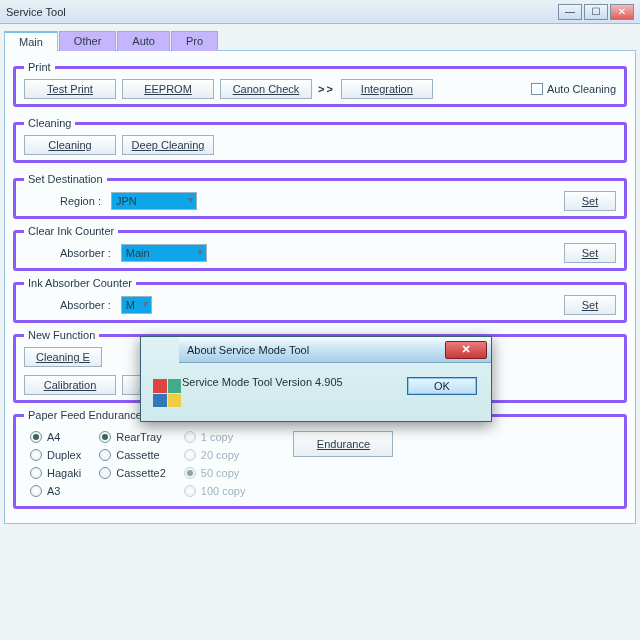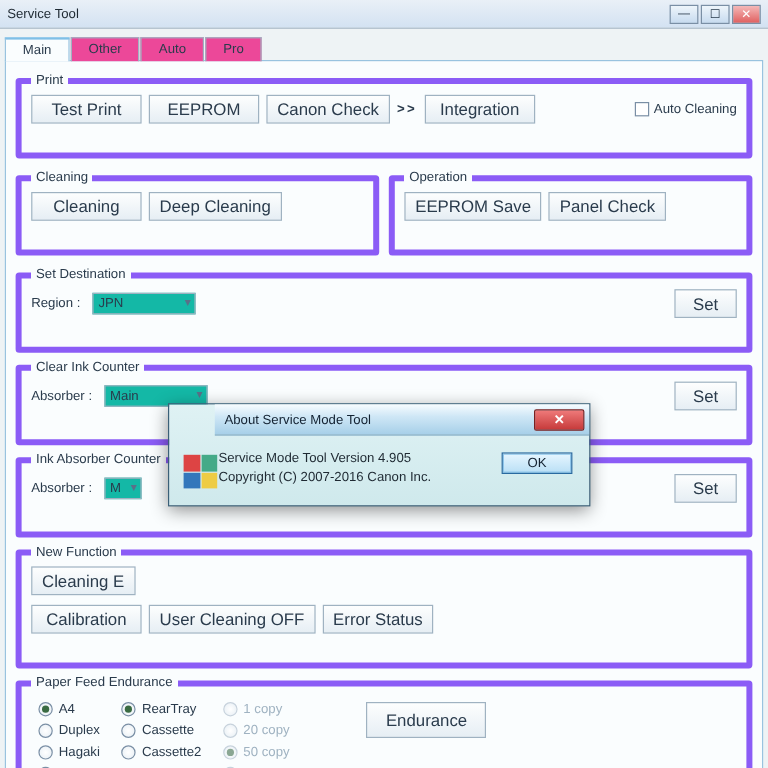--- a/index.html
+++ b/index.html
@@ -34,70 +34,71 @@
   }
   .titlebar .winbtn.close{background:linear-gradient(#f4b8b8,#e06060);color:#fff;}
   .titlebar .winbtn.max{border-radius:0}
   
   .tabs {
     display:flex;
     margin: 6px 4px 0 4px;
   }
   .tab {
     padding: 3px 14px;
-    background:#ec4899;
+    background:#c4b5fd;
     border:1px solid #9fb2c1;
     border-bottom:none;
     margin-right:1px;
     color:#2a3b4c;
     position:relative;
     top:1px;
   }
   .tab.active{
     background:#fafdfe;
     border-color:#99c3df;
     border-top:2px solid #7fbfe6;
     font-weight:normal;
   }
   .panel{
     margin:0 4px;
     background:#fafdfe;
     border:1px solid #99c3df;
     padding:6px 8px 8px 8px;
   }
   fieldset.group{
-    border:5px solid #8b5cf6;
+    border:3px solid #8b5cf6;
     margin:4px 0 6px 0;
-    padding:6px 8px 24px 8px;
+    padding:6px 8px 5px 8px;
     border-radius:3px;
   }
   fieldset.group > legend{
     color:#2a3b4c;
     padding:0 4px;
     font-size:11px;
   }
   .row{display:flex;align-items:center;gap:6px;flex-wrap:wrap}
-  .spread{display:flex;align-items:center;gap:6px;justify-content:space-between;}
+  .spread{display:flex;align-items:center;gap:6px;justify-content:space-between;margin-left:36px;}
   .btn{
     min-width:92px;
     padding:3px 8px;
     background:linear-gradient(#fdfefe,#e6eef4);
     border:1px solid #9fb2c1;
     color:#2a3b4c;
     text-align:center;
-    font-size:14px;
+    font-size:11px;
+    text-decoration:underline;
   }
   .btn.small{min-width:52px;}
   .btn.wide{min-width:130px;}
   .chev{color:#2a3b4c;font-weight:bold;letter-spacing:2px;}
   .checkbox{display:flex;align-items:flex-start;gap:4px;color:#2a3b4c;}
   .chk{width:12px;height:12px;border:1px solid #7a8fa5;background:#fff;display:inline-block}
   .label{color:#2a3b4c;margin-right:4px}
   .select{
-    border:1px solid #9fb2c1;background:#14b8a6;min-width:86px;
+    border:1px solid #9fb2c1;background:#0ea5e9;min-width:86px;
     padding:1px 16px 1px 4px;position:relative;color:#2a3b4c;height:18px;
     display:flex;align-items:center;
   }
   .select::after{content:"▾";position:absolute;right:3px;top:1px;color:#5a7088;font-size:10px}
   .right-set{margin-left:auto}
   .twocol{display:flex;gap:8px}
   .twocol > fieldset{flex:1}
   
   .feedcols{display:flex;gap:18px;align-items:flex-start;padding:4px 6px}
   .col{display:flex;flex-direction:column;gap:6px}
@@ -137,21 +138,21 @@
     width:28px;height:28px;
     display:grid;grid-template-columns:1fr 1fr;grid-template-rows:1fr 1fr;gap:1px;
     margin-top:4px;
   }
   .dicon span:nth-child(1){background:#d44}
   .dicon span:nth-child(2){background:#4a8}
   .dicon span:nth-child(3){background:#37b}
   .dicon span:nth-child(4){background:#ec4}
   .dtext{flex:1;color:#1f2a33;line-height:1.45}
   .okbtn{
-    width:59px;padding:2px 0;text-align:center;
+    width:70px;padding:2px 0;text-align:center;
     background:linear-gradient(#e7f6ff,#b9dff5);
     border:1px solid #2a6aa0;color:#132232;
     box-shadow:0 0 0 1px #8fc6ea inset;
   }
   .dialog .okwrap{position:absolute;right:14px;top:40px}
 </style>
 </head>
 <body>
 
 <div class="titlebar">
@@ -186,27 +187,20 @@
   </fieldset>
 
   <div class="twocol">
     <fieldset class="group">
       <legend>Cleaning</legend>
       <div class="row">
         <div class="btn">Cleaning</div>
         <div class="btn">Deep Cleaning</div>
       </div>
     </fieldset>
-    <fieldset class="group">
-      <legend>Operation</legend>
-      <div class="row">
-        <div class="btn">EEPROM Save</div>
-        <div class="btn">Panel Check</div>
-      </div>
-    </fieldset>
   </div>
 
   <fieldset class="group">
     <legend>Set Destination</legend>
     <div class="spread">
       <div class="row">
         <span class="label">Region :</span>
         <div class="select">
             <span>JPN</span>
           </div>
@@ -299,21 +293,21 @@
           </label>
         <label class="radio dis selDis">
             <span class="rdot"></span>
             <span>50 copy</span>
           </label>
         <label class="radio dis">
             <span class="rdot"></span>
             <span>100 copy</span>
           </label>
       </div>
-      <div class="col" style="justify-content:flex-end;margin-left:40px">
+      <div class="col" style="justify-content:flex-end;margin-left:30px">
         <div class="btn" style="min-width:100px;padding:6px 8px">Endurance</div>
       </div>
     </div>
   </fieldset>
 
 </div>
 
 <div class="dialog">
   <div class="dtitlebar">
     <span class="dtitle">About Service Mode Tool</span>
@@ -321,19 +315,18 @@
   </div>
   <div class="dbody">
     <div class="dicon">
         <span></span>
         <span></span>
         <span></span>
         <span></span>
       </div>
     <div class="dtext">
       <div>Service Mode Tool  Version 4.905</div>
-      <div>Copyright (C) 2007-2016 Canon Inc.</div>
     </div>
   </div>
   <div class="okwrap">
     <div class="okbtn">OK</div>
   </div>
 </div>
 
 </body></html>

